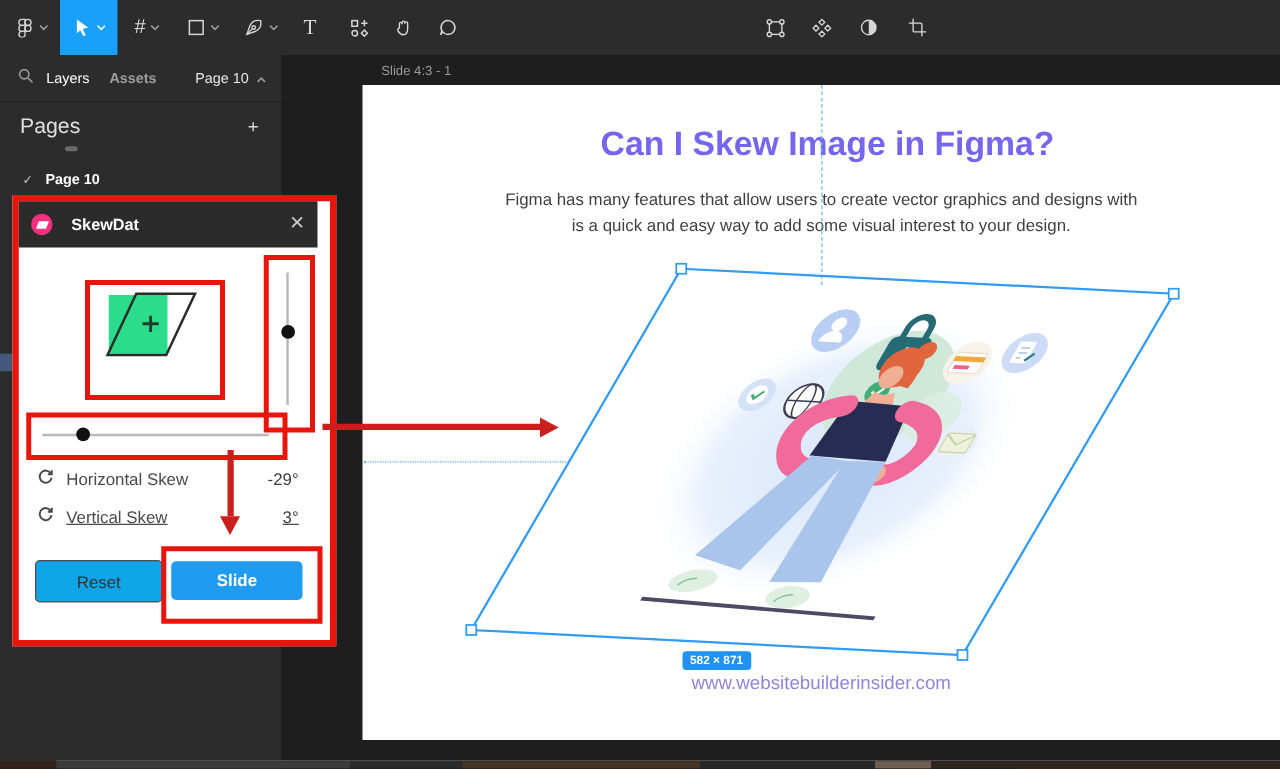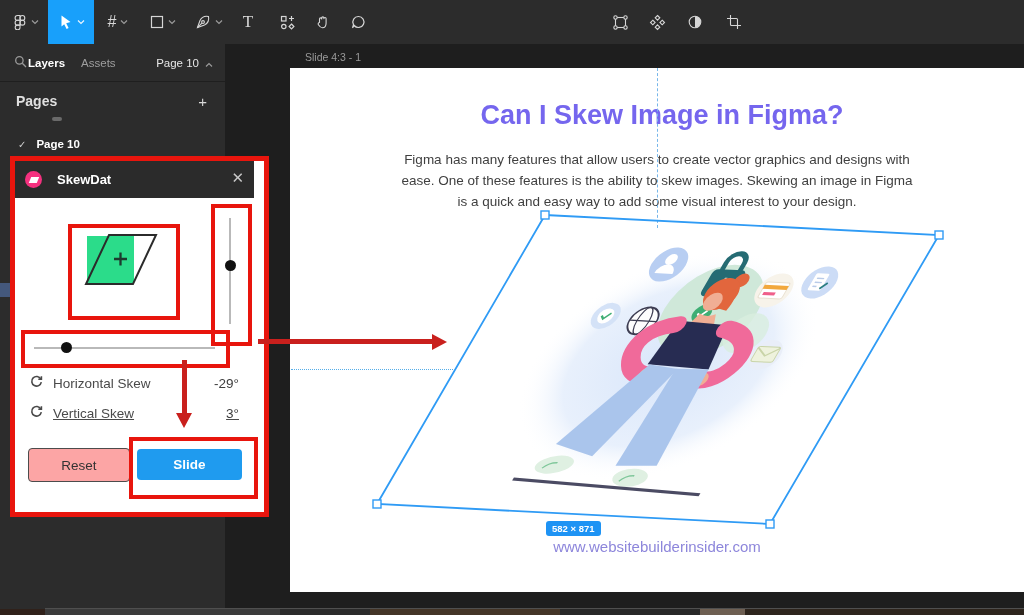--- a/index.html
+++ b/index.html
@@ -45,21 +45,21 @@
   .plugin-badge span{display:block;width:8px;height:6px;background:#fff;transform:skewX(-22deg);}
   .red-box{position:absolute;border:4px solid #e8150d;}
   .slider-track-h{position:absolute;left:9px;top:13px;width:181px;height:2px;background:#b9b9b9;}
   .slider-track-v{position:absolute;left:14px;top:10px;width:2px;height:106px;background:#b9b9b9;}
   .slider-dot{position:absolute;width:11px;height:11px;border-radius:50%;background:#111;}
   .skw-row{position:absolute;left:15px;width:209px;height:22px;display:flex;align-items:center;
            font-size:13.5px;color:#4a4a4a;}
   .skw-val{margin-left:auto;color:#3d3d3d;}
   .btn{position:absolute;display:flex;align-items:center;justify-content:center;
        font-size:13.5px;border-radius:4px;}
-  .btn-reset{left:13px;top:287px;width:100px;height:32px;border:1.5px solid #4c4c4c;color:#333;background:#fca5a5;}
+  .btn-reset{left:13px;top:287px;width:100px;height:32px;border:1.5px solid #4c4c4c;color:#333;background:#0ea5e9;}
   .btn-apply{left:122px;top:288px;width:105px;height:31px;background:#1f9bef;color:#fff;font-weight:bold;}
   
   .arrow-h .shaft{position:absolute;left:0;top:5px;width:174px;height:5px;background:#c9201d;}
   .arrow-h .head{position:absolute;left:174px;top:0;width:0;height:0;
                  border-left:15px solid #c9201d;border-top:8px solid transparent;border-bottom:8px solid transparent;}
   .arrow-v .shaft{position:absolute;left:6px;top:0;width:5px;height:53px;background:#c9201d;}
   .arrow-v .head{position:absolute;left:0;top:53px;width:0;height:0;
                  border-top:15px solid #c9201d;border-left:8px solid transparent;border-right:8px solid transparent;}
   
   .bstrip{position:absolute;top:609px;height:6px;}
@@ -208,52 +208,51 @@
   </div>
 
   <div class="sidebar">
     <div class="sb-tabs">
       <span style="margin-left:14px;">
         <svg width="13" height="13" viewBox="0 0 13 13" fill="none" stroke="#9a9a9a" stroke-width="1.3">
           <circle cx="5.4" cy="5.4" r="3.7"></circle>
             <path d="M8.3 8.3 L12 12"></path>
         </svg>
       </span>
-      <span class="sb-tab" style="margin-left:1px;color:#ffffff;font-weight:bold;">Layers</span>
-      <span class="sb-tab" style="margin-left:16px;color:#9e9e9e;">Assets</span>
+      <span class="sb-tab" style="margin-left:10px;color:#ffffff;font-weight:normal;">Layers</span>
+      <span class="sb-tab" style="margin-left:16px;color:#9e9e9e;font-weight:bold;">Assets</span>
       <span class="sb-tab" style="margin-left:auto;margin-right:6px;color:#e6e6e6;">Page 10</span>
       <span style="margin-right:12px;">
         <svg width="8" height="6" viewBox="0 0 8 6" fill="none" stroke="#9a9a9a" stroke-width="1.2">
             <polyline points="1,4.5 4,1.5 7,4.5"></polyline>
           </svg>
       </span>
     </div>
 
     <div class="sb-row" style="top:44px;height:26px;">
-      <span style="margin-left:16px;font-size:14px;color:#e0e0e0;font-weight:bold;">Pages</span>
+      <span style="margin-left:16px;font-size:17px;color:#e0e0e0;font-weight:normal;">Pages</span>
       <span style="margin-left:auto;margin-right:18px;font-size:15px;color:#d8d8d8;">+</span>
     </div>
 
     <div class="abs" style="left:52px;top:73px;width:10px;height:4px;border-radius:2px;background:#6a6a6a;"></div>
 
     <div class="sb-row" style="top:86px;">
       <span style="margin-left:18px;font-size:10px;color:#cccccc;">✓</span>
       <span style="margin-left:10px;font-size:11.5px;color:#ffffff;font-weight:bold;">Page 10</span>
     </div>
   </div>
 
   <div class="abs" style="left:0;top:283px;width:10px;height:14px;background:#44587c;"></div>
 
   <div class="frame-label">Slide 4:3 - 1</div>
   <div class="slide"></div>
 
   <div class="slide-title">Can I Skew Image in Figma?</div>
   <div class="slide-body">
     <div>Figma has many features that allow users to create vector graphics and designs with</div>
-    <div>ease. One of these features is the ability to skew images. Skewing an image in Figma</div>
     <div>is a quick and easy way to add some visual interest to your design.</div>
   </div>
 
   <div class="guide-v"></div>
   <div class="guide-h"></div>
 
   <div class="skew-wrap">
     <svg width="394" height="289" viewBox="0 0 394 289">
       <defs>
         <radialGradient id="glow" cx="50%" cy="50%" r="50%">

